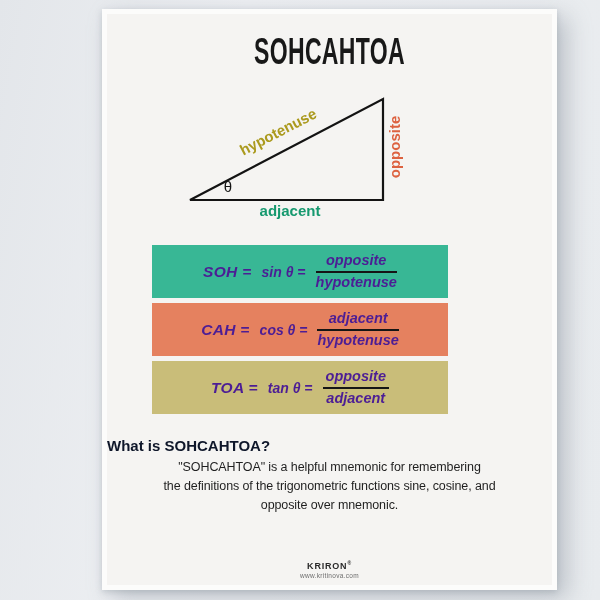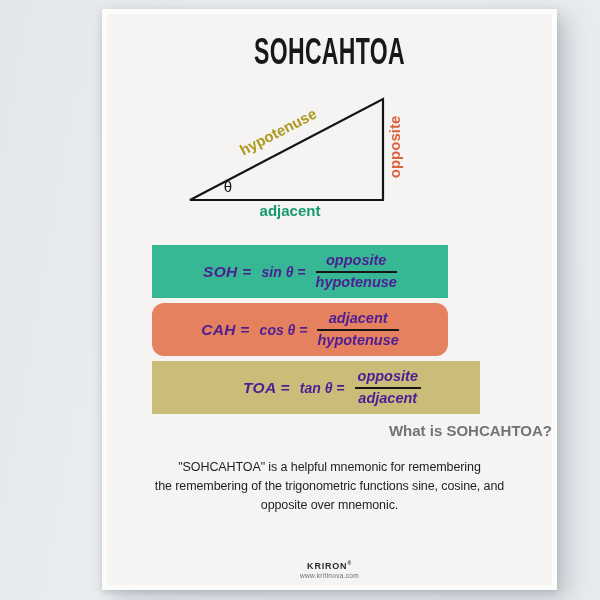--- a/index.html
+++ b/index.html
@@ -29,22 +29,22 @@
   .theta{position:absolute;left:70px;top:88px;width:16px;font-size:15px;color:#141414;text-align:center;}
   .boxes{position:absolute;left:45px;top:231px;width:296px;}
   .fbox{width:296px;height:53px;margin-bottom:5px;}
   .frow{display:flex;align-items:center;justify-content:center;height:100%;gap:10px;color:#4c1d95;font-style:italic;}
   .mnemonic{font-size:15.5px;font-weight:bold;letter-spacing:.3px;}
   .func{font-size:14px;font-weight:bold;}
   .fraction{display:inline-block;text-align:center;font-size:14.5px;font-weight:bold;line-height:1.1;}
   .fraction .num{display:block;border-bottom:2px solid #151515;padding:0 3px 2px;}
   .fraction .den{display:block;padding-top:2px;}
   .about-heading{
-    position:absolute;left:0;right:0;top:408px;text-align:right;
-    font-size:15px;font-weight:bold;color:#737373;
+    position:absolute;left:0;right:0;top:423px;text-align:left;
+    font-size:15px;font-weight:bold;color:#0f172a;
   }
   .about-body{position:absolute;left:0;right:0;top:444px;text-align:center;color:#1f1f1f;}
   .about-line{font-size:12.5px;line-height:19px;white-space:nowrap;letter-spacing:-0.1px;}
   .brand{position:absolute;left:0;right:0;top:546px;text-align:center;color:#2a2a2a;}
   .brand-name{font-size:9px;font-weight:bold;letter-spacing:.8px;}
   .brand-name sup{font-size:5px;}
   .brand-site{font-size:6.5px;color:#6d6d6d;letter-spacing:.3px;margin-top:1px;}
 </style>
 </head>
 <body>
@@ -69,49 +69,49 @@
       <div class="frow">
         <span class="mnemonic">SOH =</span>
         <span class="func">sin θ =</span>
         <span class="fraction">
           <span class="num">opposite</span>
           <span class="den">hypotenuse</span>
         </span>
       </div>
     </div>
 
-    <div class="fbox" style="background-color: rgb(229, 129, 95); border-radius: 12px;">
+    <div class="fbox" style="background-color: rgb(229, 129, 95);">
       <div class="frow">
         <span class="mnemonic">CAH =</span>
         <span class="func">cos θ =</span>
         <span class="fraction">
           <span class="num">adjacent</span>
           <span class="den">hypotenuse</span>
         </span>
       </div>
     </div>
 
-    <div class="fbox" style="background-color: rgb(201, 189, 121); padding-left: 32px;">
+    <div class="fbox" style="background-color: rgb(201, 189, 121);">
       <div class="frow">
         <span class="mnemonic">TOA =</span>
         <span class="func">tan θ =</span>
         <span class="fraction">
           <span class="num">opposite</span>
           <span class="den">adjacent</span>
         </span>
       </div>
     </div>
 
   </div>
 
   <div class="about-heading">What is SOHCAHTOA?</div>
 
   <div class="about-body">
     <div class="about-line">"SOHCAHTOA" is a helpful mnemonic for remembering</div>
-    <div class="about-line">the remembering of the trigonometric functions sine, cosine, and</div>
+    <div class="about-line">the definitions of the trigonometric functions sine, cosine, and</div>
     <div class="about-line">opposite over mnemonic.</div>
   </div>
 
   <div class="brand">
     <div class="brand-name"><span>KRIRON</span><sup>®</sup></div>
     <div class="brand-site">www.kritinova.com</div>
   </div>
 
 </div>
 

